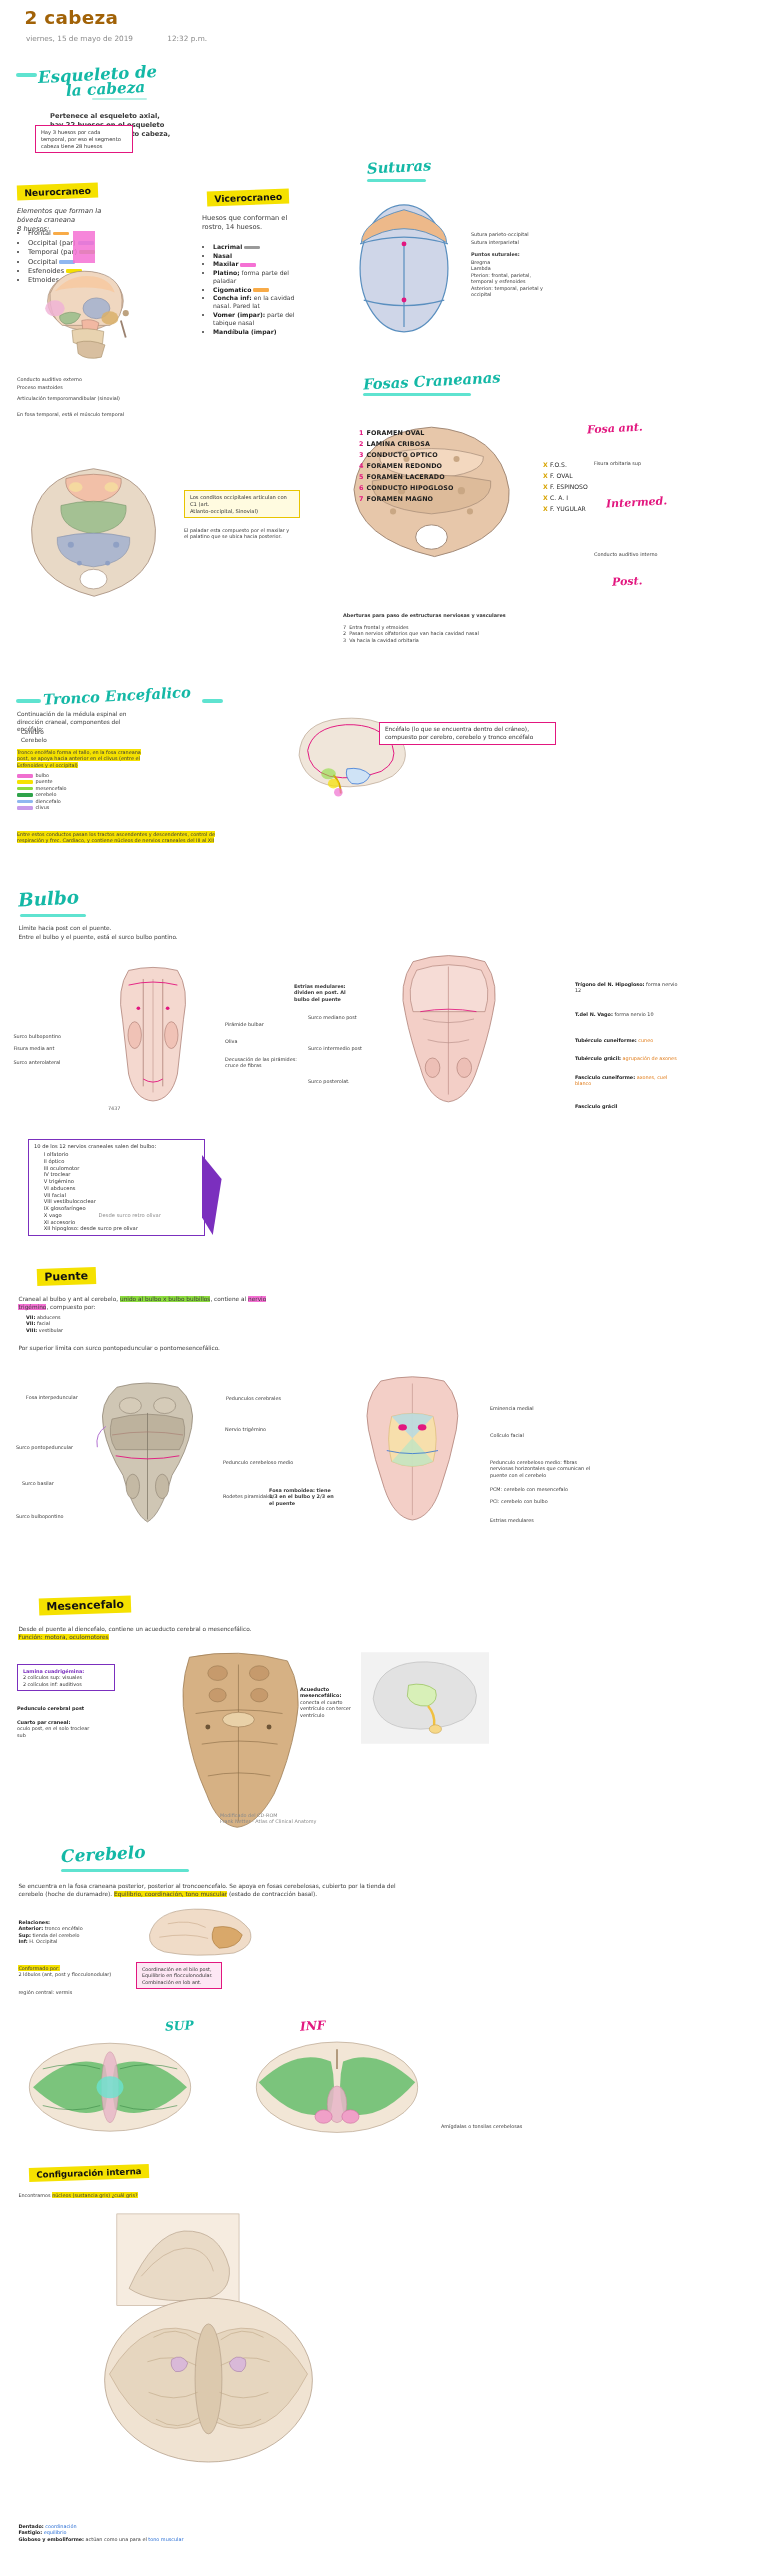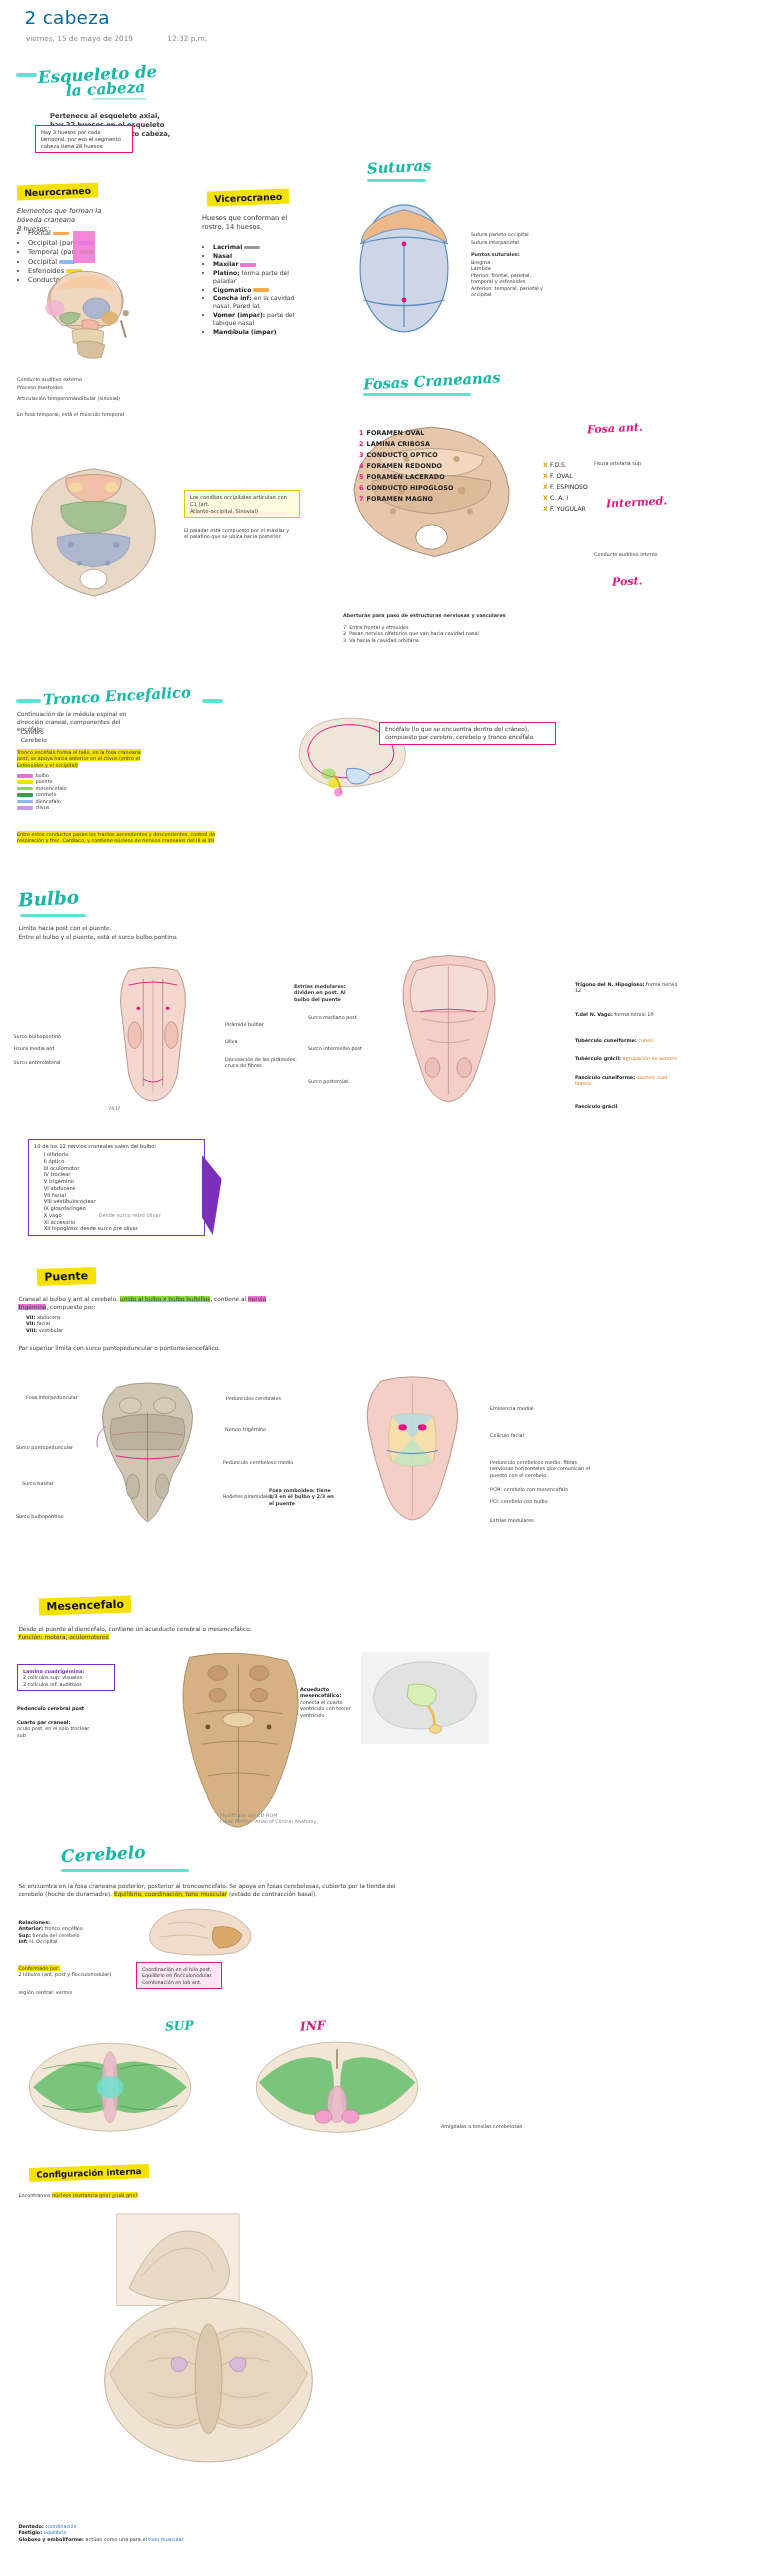--- a/index.html
+++ b/index.html
@@ -10,21 +10,21 @@
     font-family:"DejaVu Sans", sans-serif;
     color:#2b2b2b;
     overflow:hidden;
   }
   .page { position:relative; width:783px; height:2576px; }
 
   
   .doc-title {
     position:absolute; left:24.5px; top:7.3px;
     font-size:18.4px; font-family:"DejaVu Sans", sans-serif;
-    color:#0369a1; font-weight:400; letter-spacing:0.3px;
+    color:#a16207; font-weight:700; letter-spacing:0.3px;
   }
   .doc-meta {
     position:absolute; left:26px; top:34px;
     font-size:7.3px; color:#8b8b8b;
   }
   .doc-meta span.time { margin-left:32px; }
 
   
   .script {
     position:absolute;
@@ -137,21 +137,21 @@
     <span>8 huesos:</span>
   </div>
 
   <div class="note" style="left:17px; top:228px; width:116px;">
     <ul>
       <li><span>Frontal</span> <span class="swatch mk-orange"></span></li>
       <li><span>Occipital (par)</span> <span class="swatch mk-blue"></span></li>
       <li><span>Temporal (par)</span> <span class="swatch mk-green"></span></li>
       <li><span>Occipital</span> <span class="swatch mk-blue"></span></li>
       <li><span>Esfenoides</span> <span class="swatch mk-yellow"></span></li>
-      <li><span>Conducto</span> <span class="swatch mk-pink"></span></li>
+      <li><span>Etmoides</span> <span class="swatch mk-pink"></span></li>
     </ul>
   </div>
   <div style="position:absolute;left:73px;top:231px;width:22px;height:32px;background:#f571d4;opacity:.85;"></div>
 
   <div class="fig" style="left:18.4px; top:257px; width:141px; height:116px;">
     <svg width="141" height="116" viewBox="0 0 230 190">
       <ellipse cx="110" cy="72" rx="62" ry="48" fill="#e9c9ac" stroke="#9b8270" stroke-width="1"></ellipse>
       <path d="M52 60 Q70 18 120 24 Q168 30 170 70 Q172 100 150 112 L72 112 Q50 96 52 60Z" fill="#f0d7c0" stroke="#9b8270" stroke-width="1"></path>
       <path d="M60 56 Q86 26 124 32 Q150 36 158 58 Q140 50 108 50 Q78 50 60 56Z" fill="#f7c9a0" opacity=".85"></path>
       <ellipse cx="128" cy="84" rx="22" ry="17" fill="#a7b4cf" opacity=".9" stroke="#7b88a6"></ellipse>

